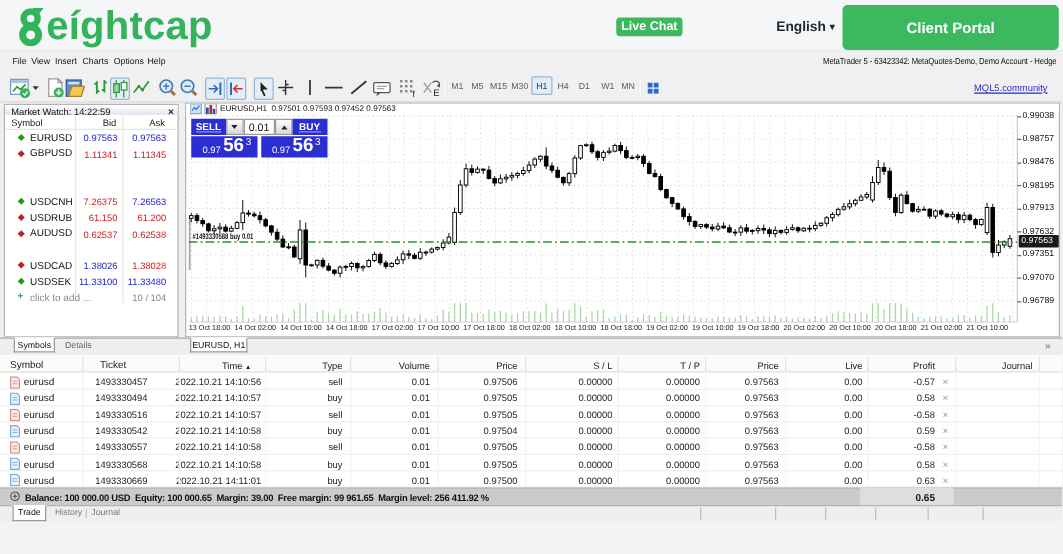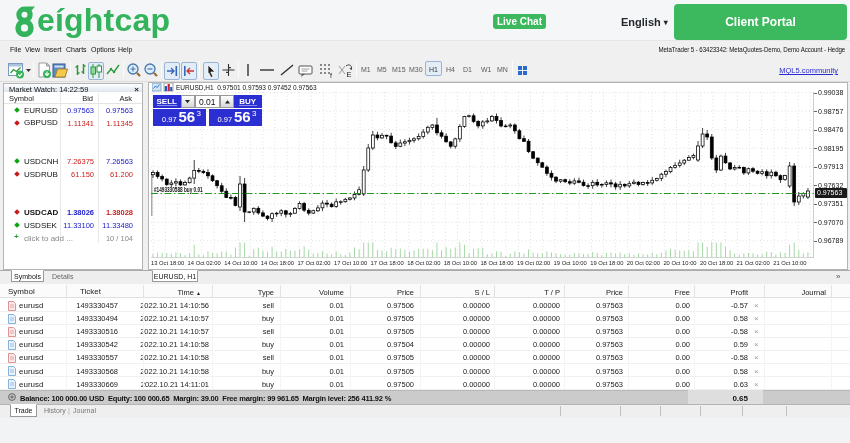--- a/index.html
+++ b/index.html
@@ -252,21 +252,27 @@
       <span class="sym">USDCNH</span>
       <span class="bid cred">7.26375</span>
       <span class="ask cblue">7.26563</span>
     </div>
 <div class="mwrow" style="top:83.49999999999999px;">
       <span class="dia dn"></span>
       <span class="sym">USDRUB</span>
       <span class="bid cred">61.150</span>
       <span class="ask cred">61.200</span>
     </div>
-<div class="mwrow" style="top:121.89999999999998px;font-weight:bold;">
+<div class="mwrow" style="top:96.29999999999998px;">
+      <span class="dia dn"></span>
+      <span class="sym">AUDUSD</span>
+      <span class="bid cred">0.62537</span>
+      <span class="ask cred">0.62538</span>
+    </div>
+<div class="mwrow" style="top:121.89999999999998px;">
       <span class="dia dn"></span>
       <span class="sym">USDCAD</span>
       <span class="bid cblue">1.38026</span>
       <span class="ask cred">1.38028</span>
     </div>
 <div class="mwrow" style="top:134.7px;">
       <span class="dia up"></span>
       <span class="sym">USDSEK</span>
       <span class="bid cblue">11.33100</span>
       <span class="ask cblue">11.33480</span>
@@ -817,21 +823,21 @@
 <div class="abs" style="left:831px;top:285px;width:1px;height:12px;background:#e3e3e3;"></div>
 <div class="abs" style="left:8px;font-size:8px;color:#222;top:287px;">Symbol</div>
 <div class="abs" style="left:80px;font-size:8px;color:#222;top:287px;">Ticket</div>
 <div class="abs" style="left:81px;top:287.5px;width:120px;text-align:right;font-size:7.5px;color:#222;">Time <span style="font-size:5px;">▲</span></div>
 <div class="abs" style="left:154px;top:287.5px;width:120px;text-align:right;font-size:7.5px;color:#222;">Type</div>
 <div class="abs" style="left:224px;top:287.5px;width:120px;text-align:right;font-size:7.5px;color:#222;">Volume</div>
 <div class="abs" style="left:294px;top:287.5px;width:120px;text-align:right;font-size:7.5px;color:#222;">Price</div>
 <div class="abs" style="left:370px;top:287.5px;width:120px;text-align:right;font-size:7.5px;color:#222;">S / L</div>
 <div class="abs" style="left:440px;top:287.5px;width:120px;text-align:right;font-size:7.5px;color:#222;">T / P</div>
 <div class="abs" style="left:503px;top:287.5px;width:120px;text-align:right;font-size:7.5px;color:#222;">Price</div>
-<div class="abs" style="left:570px;top:287.5px;width:120px;text-align:right;font-size:7.5px;color:#222;">Free</div>
+<div class="abs" style="left:570px;top:287.5px;width:120px;text-align:right;font-size:7.5px;color:#222;">Live</div>
 <div class="abs" style="left:628px;top:287.5px;width:120px;text-align:right;font-size:7.5px;color:#222;">Profit</div>
 <div class="abs" style="left:706px;top:287.5px;width:120px;text-align:right;font-size:7.5px;color:#222;">Journal</div>
 <div class="abs" style="left:0;top:298.5px;width:850px;height:13.1px;border-bottom:1px solid #f0f0f0;"></div>
 <div class="abs" style="left:8px;top:300.5px;">
     <svg width="8" height="10">
       <path d="M0.5 0.5 h5 l2 2 v7 h-7z" fill="#fbeaea" stroke="#d88" stroke-width="0.9"></path>
       <path d="M2 4 h4 M2 6 h4" stroke="#d88" stroke-width="0.7"></path>
     </svg>
   </div>
 <div class="abs" style="left:19px;top:301.0px;font-size:8px;color:#222;">eurusd</div>

